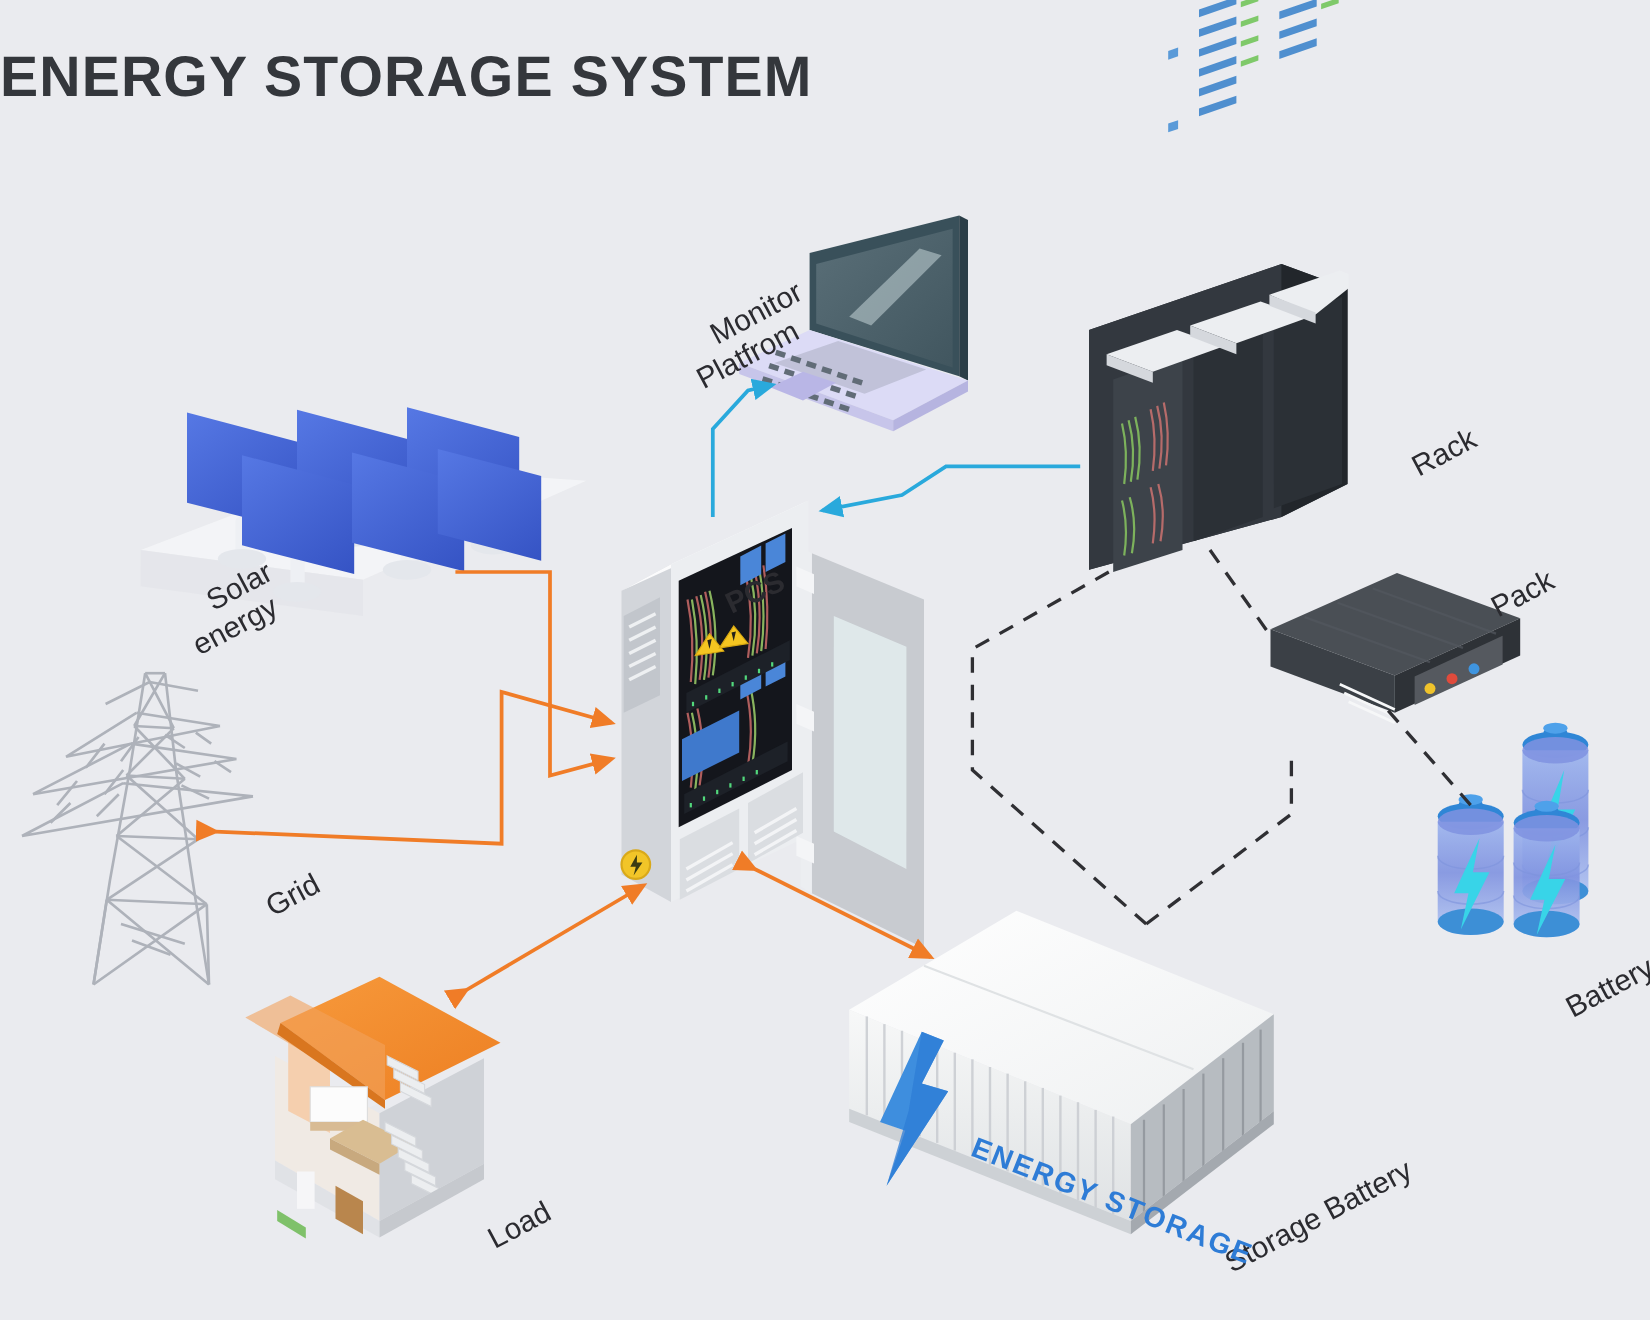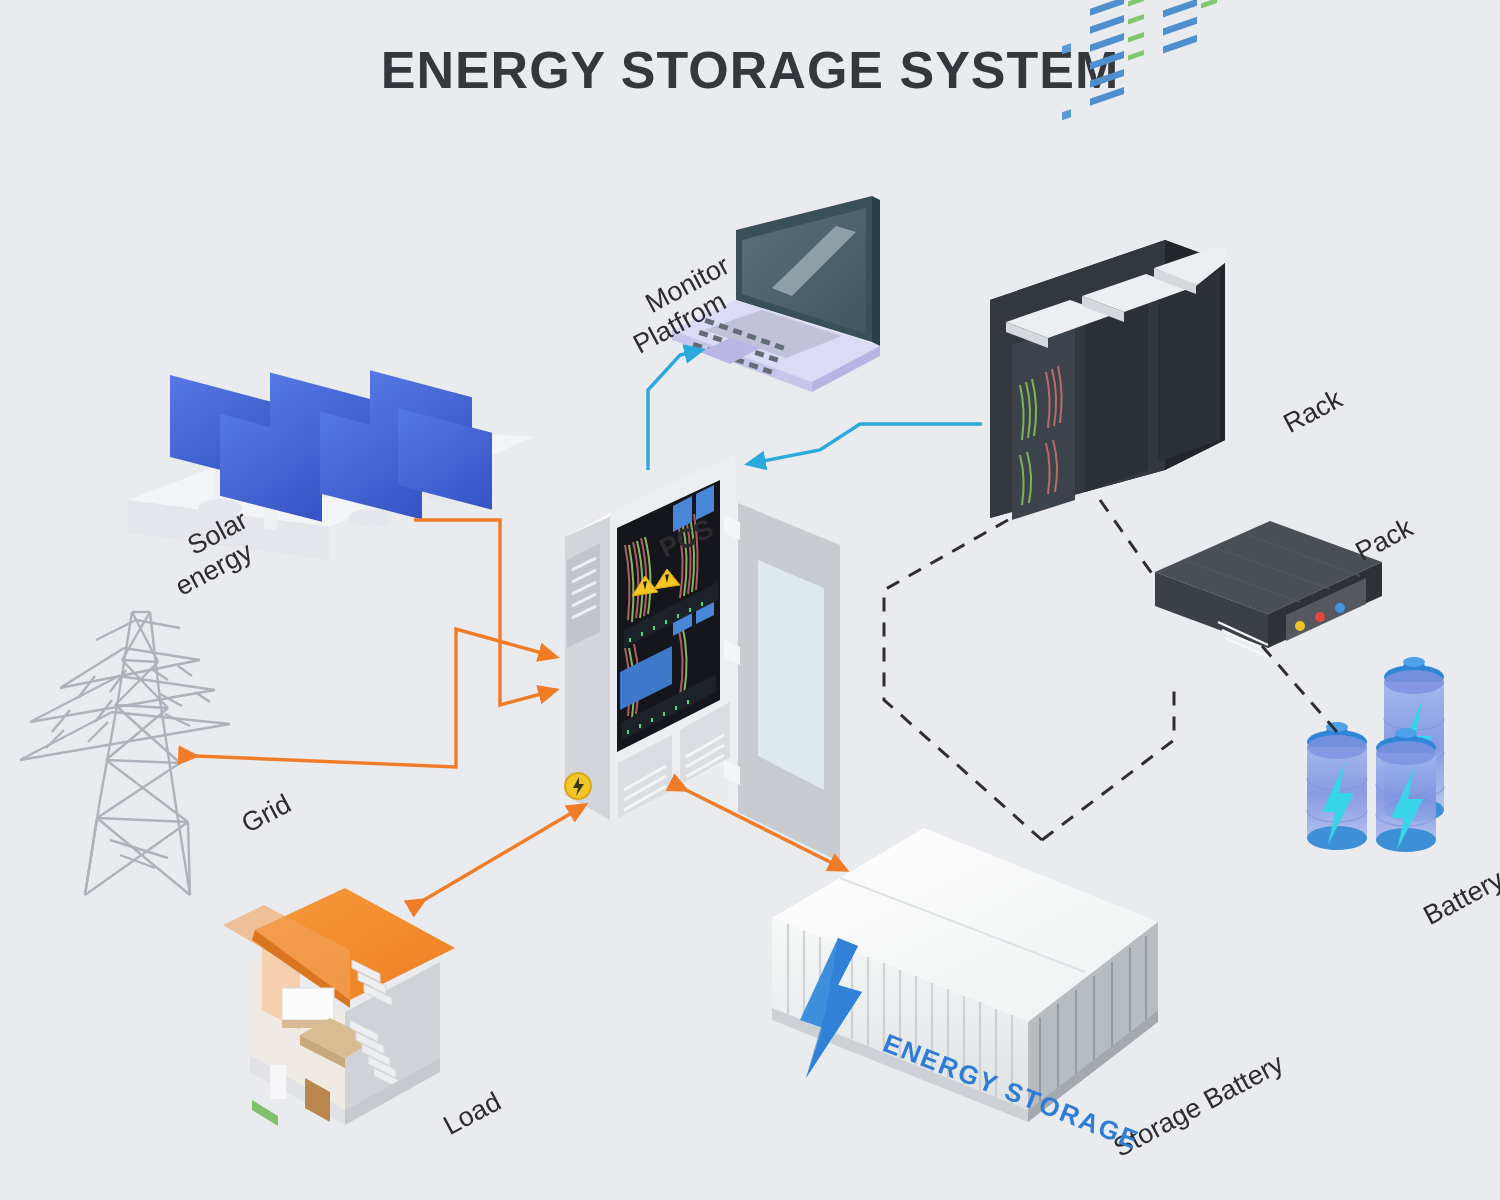--- a/index.html
+++ b/index.html
@@ -15,21 +15,20 @@
     position:absolute;
     color:#2b2b30;
     font-family:"Liberation Sans", sans-serif;
     white-space:pre;
     line-height:1.12;
     font-weight:400;
   }
   #title{
     position:absolute;
     left:0;right:0;top:40px;
-    text-align:center;
     font-size:52px;
     font-weight:bold;
     letter-spacing:1px;
     color:#34373c;
     font-family:"Liberation Sans", sans-serif;
   }
   svg.layer{position:absolute;left:0;top:0;width:1500px;height:1200px;overflow:visible;}
   .nopick{pointer-events:none;}
 </style>
 </head>

